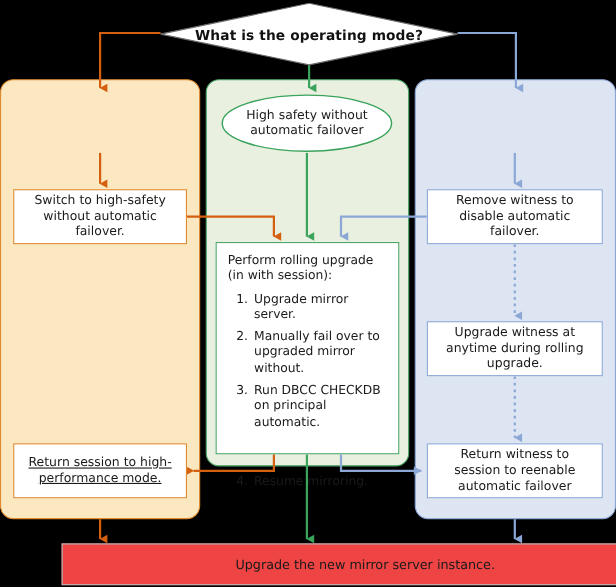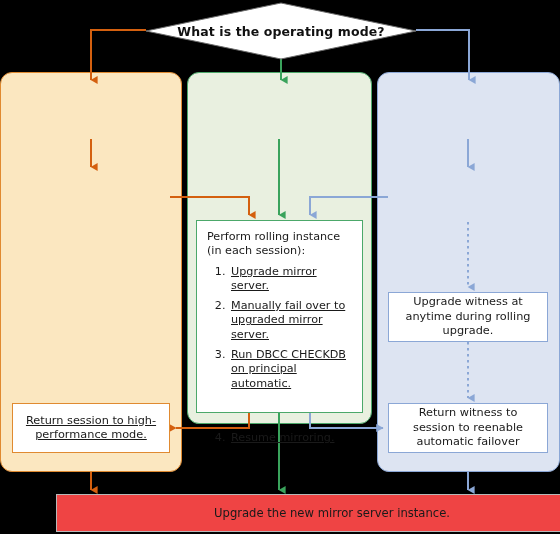--- a/index.html
+++ b/index.html
@@ -91,21 +91,20 @@
   #box-rolling {
     left: 196px; top: 220px; width: 167px; height: 193px;
     display: block; text-align: left;
     padding: 9px 10px 6px 10px;
     font-size: 11.2px; line-height: 14.3px;
   }
   #box-rolling .intro { margin: 0 0 6px 0; }
   #box-rolling ol {
     margin: 0; padding: 0 0 0 22px;
     list-style-position: outside;
-    text-decoration: underline;
   }
   #box-rolling ol li { margin-bottom: 6px; padding-left: 2px; }
   #box-rolling ol li:last-child { margin-bottom: 0; margin-top: 40px; }
 
   #box-bottom {
     left: 20px; top: 494px; width: 552px; height: 38px;
     border: 1px solid #b8b8b8;
     background: #ef4444;
     font-size: 11.6px;
     margin-left: 36px;
@@ -173,32 +172,40 @@
   </svg>
 
   <div class="diamond-wrap">
     <svg width="272" height="58" viewBox="0 0 272 58">
       <polygon points="136,1 271,29 136,57 1,29" fill="#ffffff" stroke="#6b6b6b" stroke-width="1"></polygon>
     </svg>
     <div class="diamond-label">What is the operating mode?</div>
   </div>
 
 
-
-
+  <div class="ellipse-wrap" id="ell-mid">
+    <svg width="158" height="54" viewBox="0 0 158 54">
+      <ellipse cx="79" cy="27" rx="77" ry="25.5" fill="#ffffff" stroke="#3aa35c" stroke-width="1.3"></ellipse>
+    </svg>
+    <div class="ellipse-label">High safety without automatic failover</div>
+  </div>
+
+
+  <div class="box box-orange" id="box-switch">Switch to high-safety without automatic failover.</div>
   <div class="box box-orange" id="box-return">Return session to high-performance mode.</div>
 
+  <div class="box box-blue" id="box-remove">Remove witness to disable automatic failover.</div>
   <div class="box box-blue" id="box-returnw">Return witness to session to reenable automatic failover</div>
   <div class="box box-blue" id="box-upgradew">Upgrade witness at anytime during rolling upgrade.</div>
 
   <div class="box box-green" id="box-rolling">
-    <p class="intro">Perform rolling instance (in each session):</p>
+    <p class="intro">Perform rolling upgrade (in with session):</p>
     <ol>
       <li>Upgrade mirror server.</li>
-      <li>Manually fail over to upgraded mirror server.</li>
+      <li>Manually fail over to upgraded mirror without.</li>
       <li>Run DBCC CHECKDB on principal automatic.</li>
       <li>Resume mirroring.</li>
     </ol>
   </div>
 
   <div class="box" id="box-bottom">Upgrade the new mirror server instance.</div>
 
 </div>
 
 </body></html>

